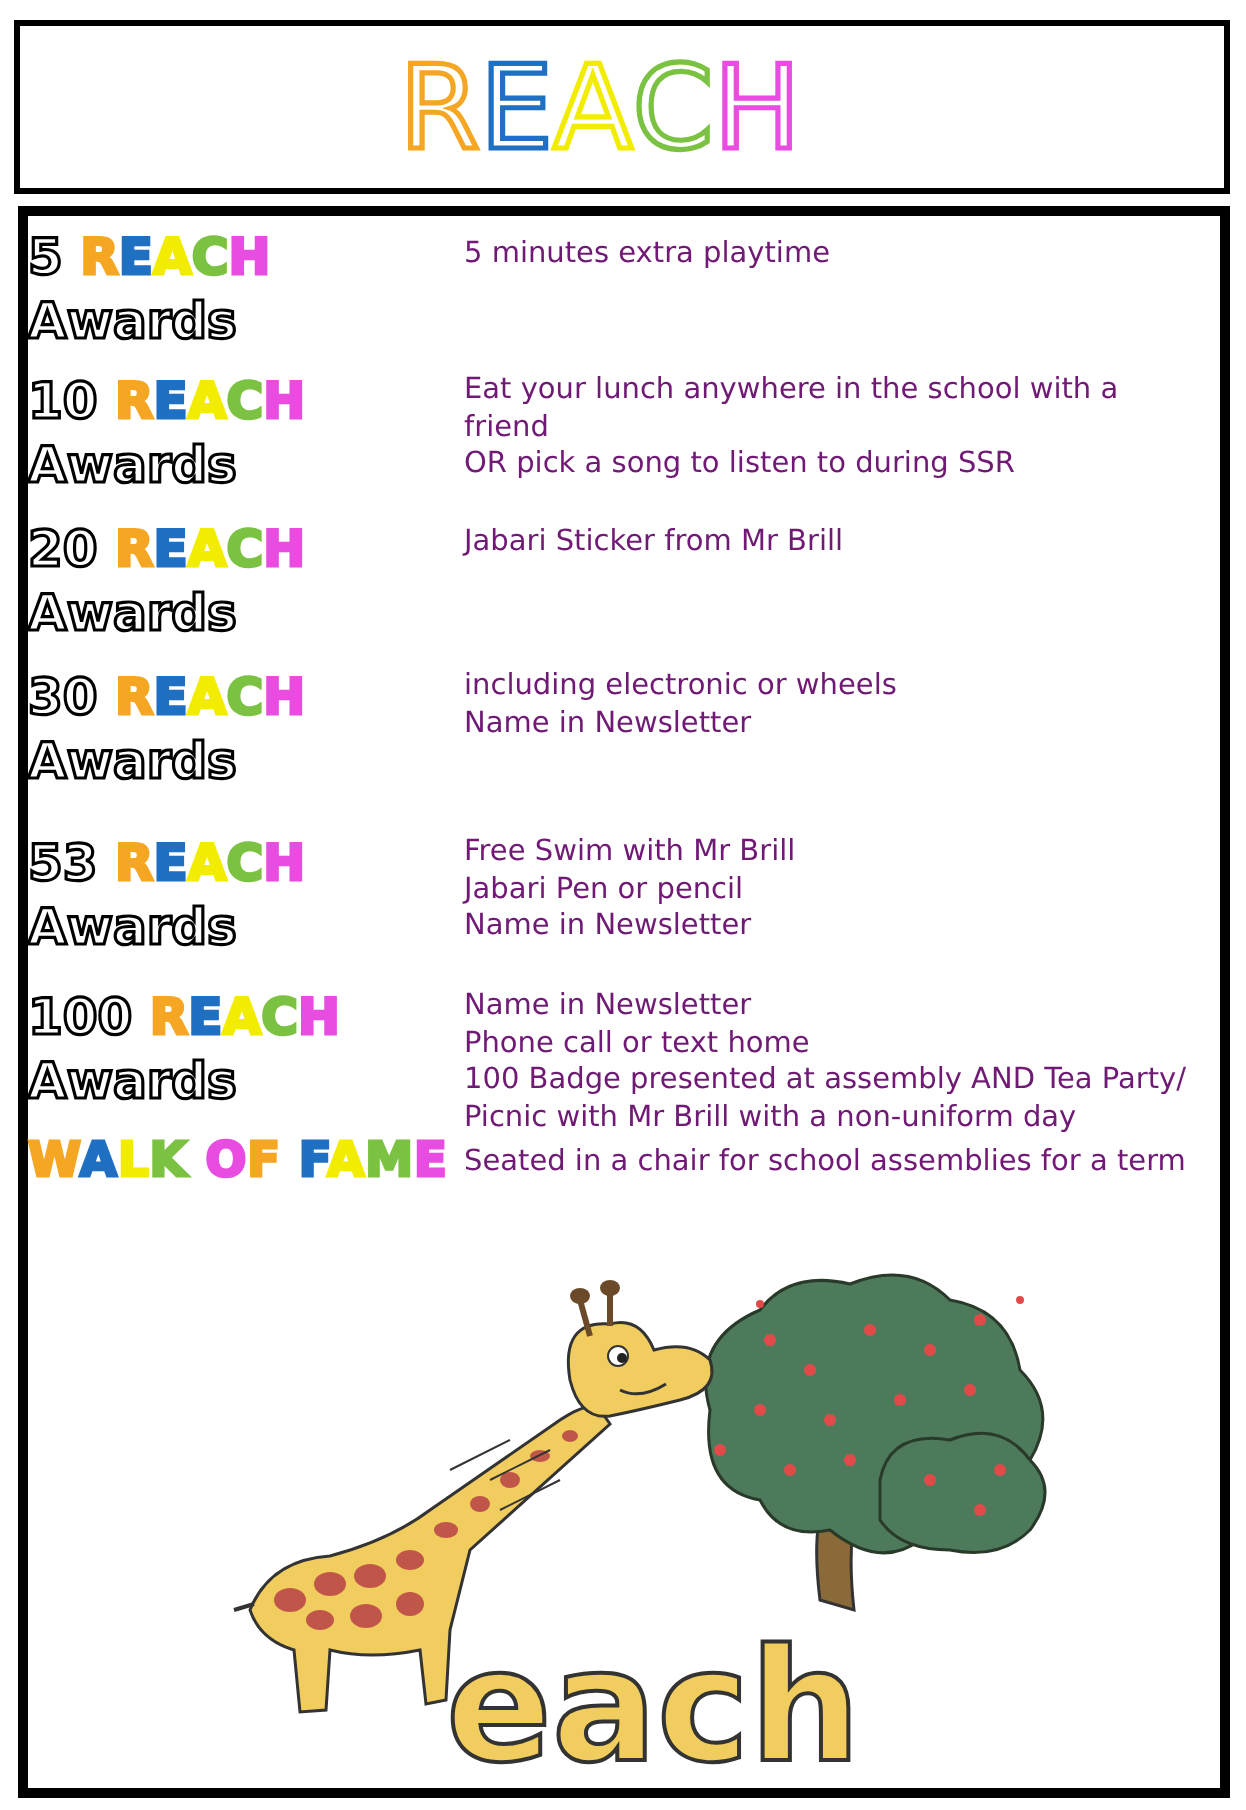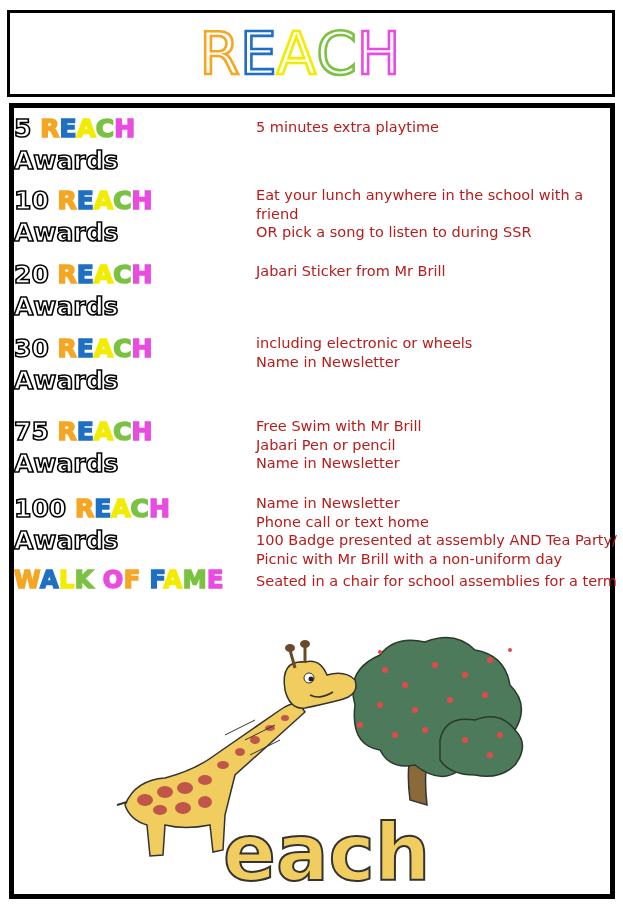--- a/index.html
+++ b/index.html
@@ -9,21 +9,21 @@
   .title-text .l{-webkit-text-stroke:2.6px currentColor;color:transparent;paint-order:stroke fill;}
   .t-space{width:22px;display:inline-block;}
   .title-text .mil{-webkit-text-stroke:2px #000;color:#fff;}
   .body-box{position:absolute;left:9px;top:103px;width:596px;height:786px;border:5px solid #000;background:#fff;}
   .row{position:absolute;left:0;width:596px;}
   .left{position:absolute;left:0;width:228px;text-align:left;}
   .lhead{font-size:25px;line-height:30px;white-space:nowrap;font-weight:700;}
   .num{-webkit-text-stroke:1.6px #000;color:#fff;}
   .rl{-webkit-text-stroke:1.6px currentColor;color:#fff;}
   .awards{font-size:25px;line-height:34px;-webkit-text-stroke:1.6px #000;color:#fff;font-weight:700;}
-  .right{position:absolute;left:242px;width:360px;font-size:14.5px;line-height:18.5px;color:#b91c1c;}
+  .right{position:absolute;left:218px;width:360px;font-size:14.5px;line-height:18.5px;color:#701a75;}
   .right div{white-space:nowrap;}
   .walk{font-size:24px;line-height:28px;font-weight:700;white-space:nowrap;letter-spacing:0.5px;}
   .illustration{position:absolute;left:100px;top:625px;width:450px;height:260px;}
 </style>
 </head>
 <body>
 
 <div class="title-box">
   <div class="title-text">
     <span style="display:flex;">
@@ -77,21 +77,21 @@
       <div class="awards">Awards</div>
     </div>
     <div class="right" style="top:0px;">
       <div>including electronic or wheels</div>
       <div>Name in Newsletter</div>
     </div>
   </div>
 
   <div class="row" style="top:309px;">
     <div class="left">
-      <div class="lhead"><span class="num">75</span> <span class="rl" style="color:#f5a623">R</span><span class="rl" style="color:#1f6fc2">E</span><span class="rl" style="color:#f2ec00">A</span><span class="rl" style="color:#7cc242">C</span><span class="rl" style="color:#e94ce0">H</span></div>
+      <div class="lhead"><span class="num">53</span> <span class="rl" style="color:#f5a623">R</span><span class="rl" style="color:#1f6fc2">E</span><span class="rl" style="color:#f2ec00">A</span><span class="rl" style="color:#7cc242">C</span><span class="rl" style="color:#e94ce0">H</span></div>
       <div class="awards">Awards</div>
     </div>
     <div class="right" style="top:0px;">
       <div>Free Swim with Mr Brill</div>
       <div>Jabari Pen or pencil</div>
       <div>Name in Newsletter</div>
     </div>
   </div>
 
   <div class="row" style="top:386px;">

